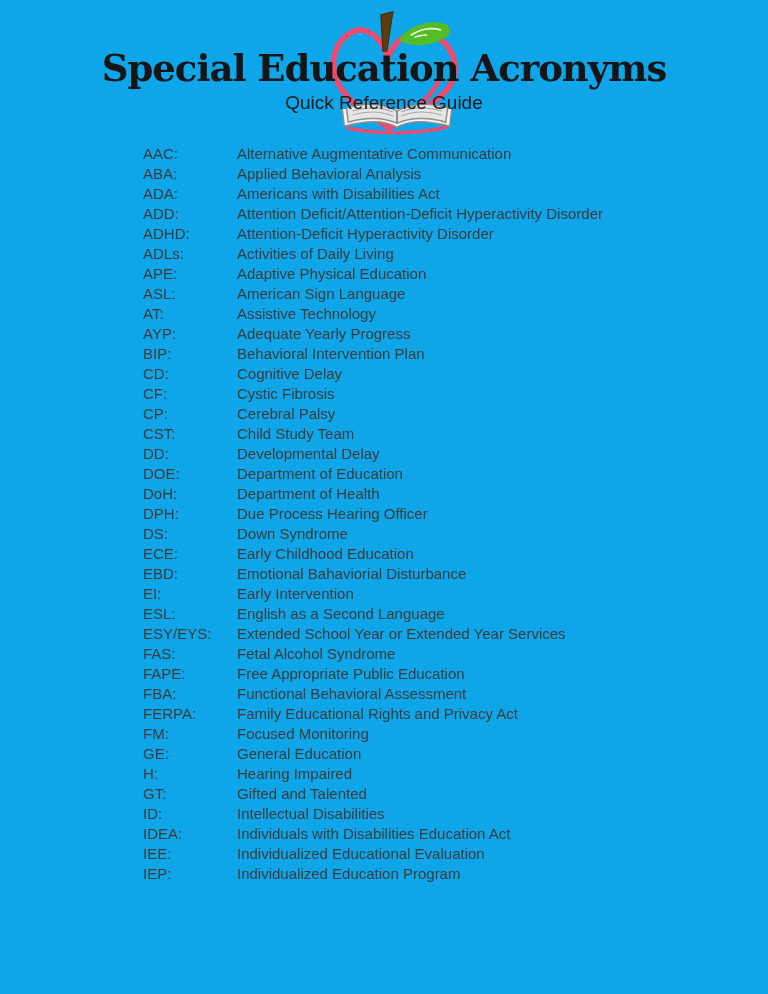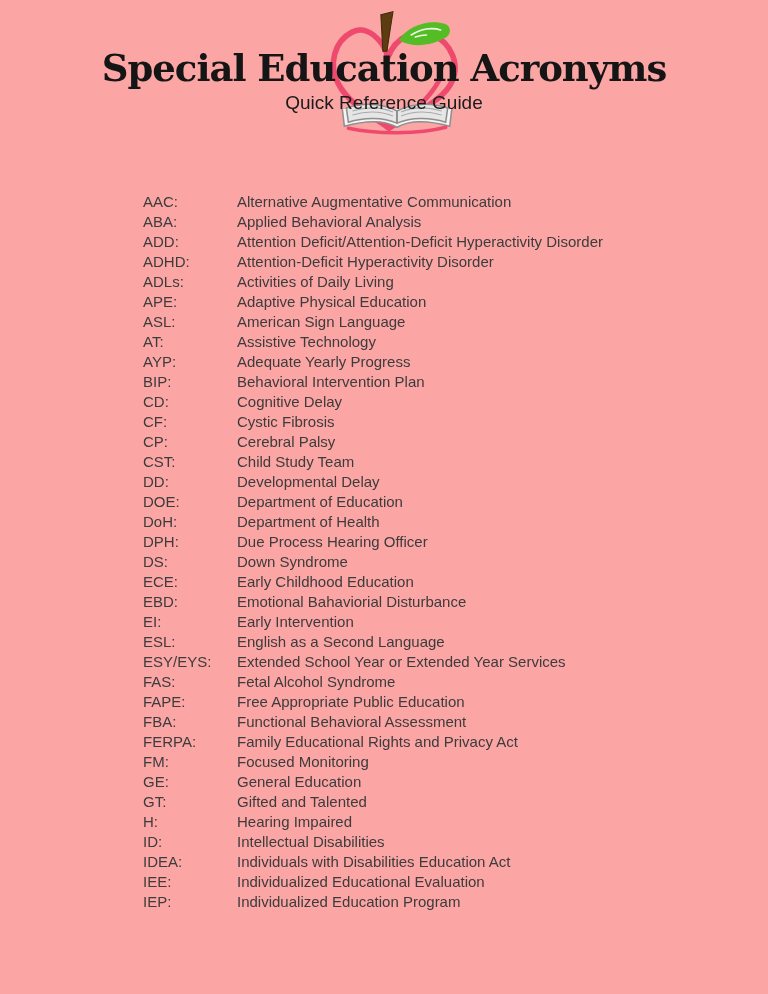--- a/index.html
+++ b/index.html
@@ -1,20 +1,20 @@
 <!DOCTYPE html>
 <html style="--apple: #ee4a6e; --stem: #5d3c10; --stem-dark: #3f2a0a; --leaf: #54bd25; --book-fill: #e6e6e6; --book-stroke: #8f8f8f; --title-color: #151515; --subtitle-color: #1b1b1b; --body-color: #3c3c3c;"><head>
 <meta charset="utf-8">
 <style>
   html, body { margin: 0; padding: 0; background: #ffffff; }
   .page {
     position: relative;
     width: 768px;
     height: 994px;
-    background: #fca5a5;
+    background: #0ea5e9;
     overflow: hidden;
     font-family: "Liberation Sans", sans-serif;
   }
   header { position: relative; height: 144px; }
   .apple-svg {
     position: absolute;
     left: 318px;
     top: 8px;
     width: 152px;
     height: 128px;
@@ -54,21 +54,21 @@
     z-index: 2;
   }
   .row {
     height: 20px;
     line-height: 20px;
     font-size: 15px;
     color: var(--body-color, #3c3c3c);
     white-space: nowrap;
   }
   .abbr { display: inline-block; width: 94px; }
-  .def  { display: inline-block; margin-top: 48px; }
+  .def  { display: inline-block; }
 </style>
 </head>
 <body>
 
 <div class="page">
   <header>
 
     <svg class="apple-svg" viewBox="0 0 150 125" aria-hidden="true">
 
       <path d="M120,70 C108,92 90,106 68,116" fill="none" stroke="var(--apple,#ee4a6e)" stroke-width="4.5" stroke-linecap="round"></path>
@@ -100,20 +100,23 @@
 
   <main class="list">
     <div class="row">
       <span class="abbr">AAC:</span><span class="def">Alternative Augmentative Communication</span>
     </div>
 
     <div class="row">
       <span class="abbr">ABA:</span><span class="def">Applied Behavioral Analysis</span>
     </div>
 
+    <div class="row">
+      <span class="abbr">ADA:</span><span class="def">Americans with Disabilities Act</span>
+    </div>
 
     <div class="row">
       <span class="abbr">ADD:</span><span class="def">Attention Deficit/Attention-Deficit Hyperactivity Disorder</span>
     </div>
 
     <div class="row">
       <span class="abbr">ADHD:</span><span class="def">Attention-Deficit Hyperactivity Disorder</span>
     </div>
 
     <div class="row">
@@ -218,28 +221,28 @@
 
     <div class="row">
       <span class="abbr">FM:</span><span class="def">Focused Monitoring</span>
     </div>
 
     <div class="row">
       <span class="abbr">GE:</span><span class="def">General Education</span>
     </div>
 
     <div class="row">
+      <span class="abbr">H:</span><span class="def">Hearing Impaired</span>
+    </div>
+
+    <div class="row">
       <span class="abbr">GT:</span><span class="def">Gifted and Talented</span>
     </div>
 
     <div class="row">
-      <span class="abbr">H:</span><span class="def">Hearing Impaired</span>
-    </div>
-
-    <div class="row">
       <span class="abbr">ID:</span><span class="def">Intellectual Disabilities</span>
     </div>
 
     <div class="row">
       <span class="abbr">IDEA:</span><span class="def">Individuals with Disabilities Education Act</span>
     </div>
 
     <div class="row">
       <span class="abbr">IEE:</span><span class="def">Individualized Educational Evaluation</span>
     </div>

